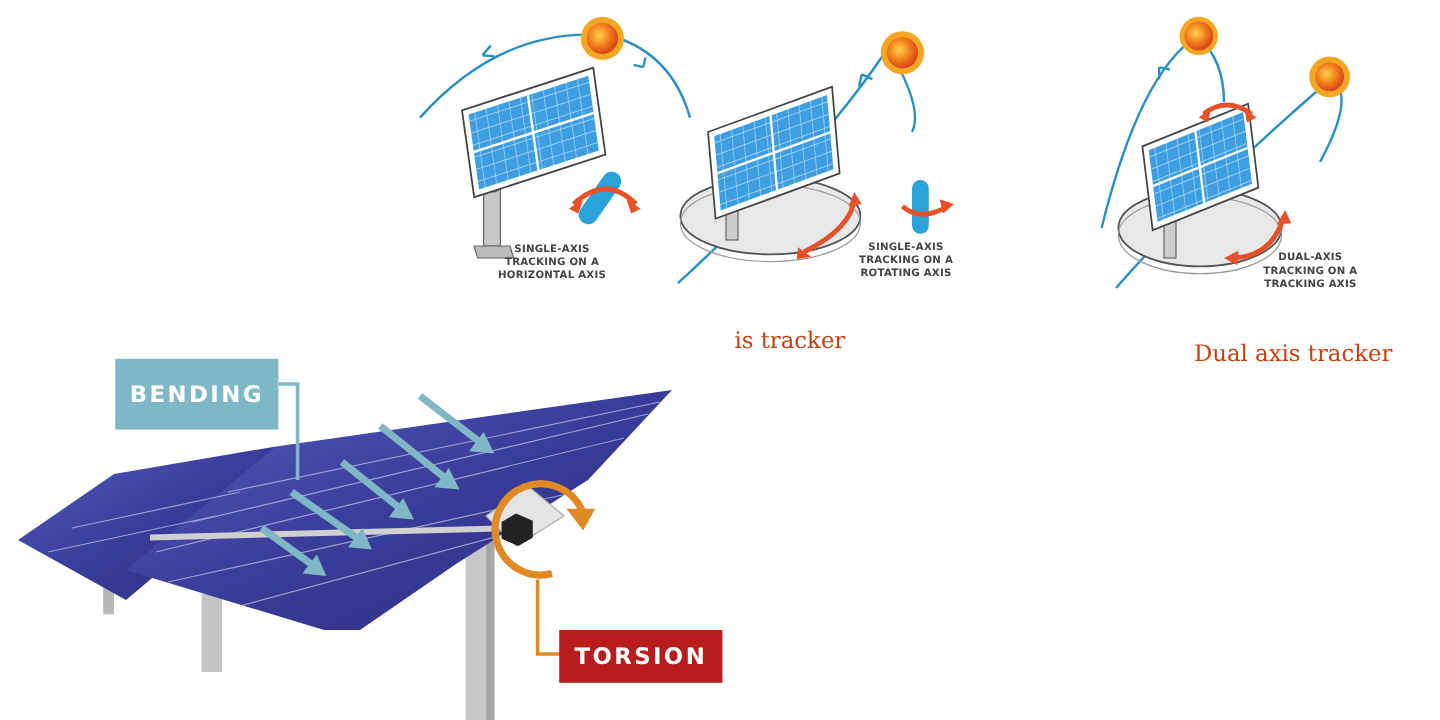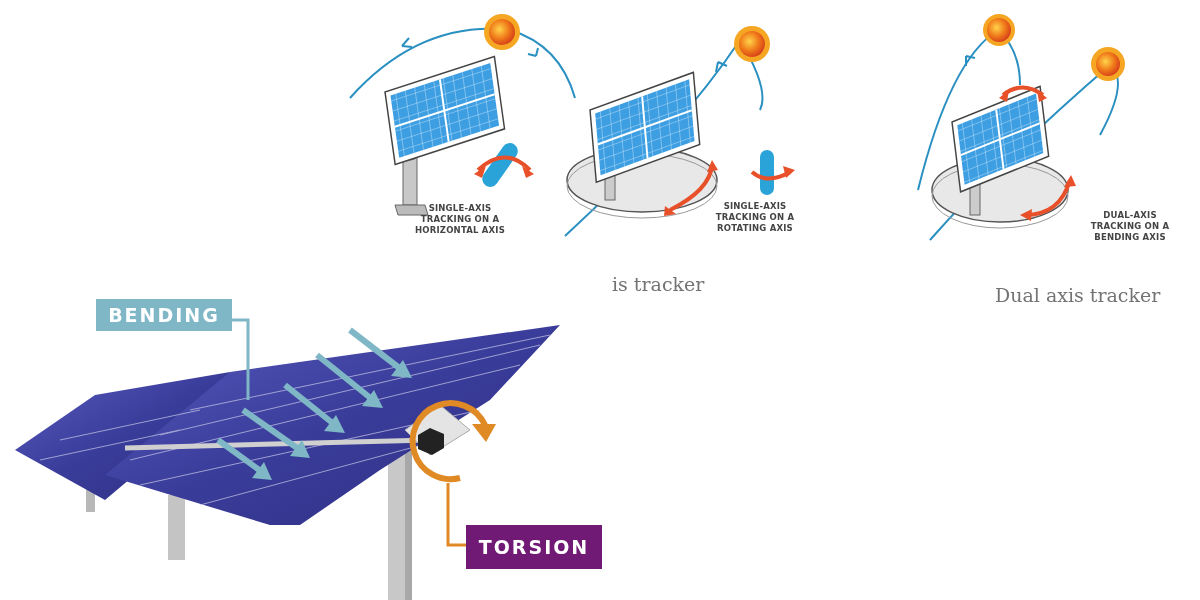--- a/index.html
+++ b/index.html
@@ -1,19 +1,19 @@
 <!DOCTYPE html>
 <html><head>
 <meta charset="utf-8">
 <style>
   html,body{margin:0;padding:0;background:#ffffff;}
   body{width:1200px;height:600px;position:relative;overflow:hidden;font-family:"Liberation Sans",sans-serif;}
   .layer{position:absolute;left:0;top:0;width:1200px;height:600px;}
   .caption-small{position:absolute;font-family:"DejaVu Sans",sans-serif;font-size:8.5px;line-height:11px;font-weight:bold;color:#444;text-align:center;letter-spacing:0.2px;}
-  .caption-serif{position:absolute;font-family:"DejaVu Serif",serif;font-size:19px;color:#737373;}
+  .caption-serif{position:absolute;font-family:"DejaVu Serif",serif;font-size:19px;color:#c2410c;}
   .tag{position:absolute;color:#fff;font-weight:bold;font-family:"DejaVu Sans",sans-serif;letter-spacing:2px;display:flex;align-items:center;justify-content:center;}
 </style>
 </head>
 <body>
 
 <svg class="layer" viewBox="0 0 1200 600">
   <defs>
     <radialGradient id="sunG" cx="0.4" cy="0.4" r="0.6">
       <stop offset="0" stop-color="#ffd34a"></stop>
       <stop offset="0.6" stop-color="#f07a1a"></stop>
@@ -162,23 +162,23 @@
 <div class="caption-small" style="left:390px;top:203px;width:140px;">
   <div>SINGLE-AXIS</div>
   <div>TRACKING ON A</div>
   <div>HORIZONTAL AXIS</div>
 </div>
 <div class="caption-small" style="left:700px;top:201px;width:110px;">
   <div>SINGLE-AXIS</div>
   <div>TRACKING ON A</div>
   <div>ROTATING AXIS</div>
 </div>
-<div class="caption-small" style="left:1080px;top:210px;width:100px;">
+<div class="caption-small" style="left:1042px;top:210px;width:100px;">
   <div>DUAL-AXIS</div>
   <div>TRACKING ON A</div>
-  <div>BENDING AXIS</div>
+  <div>TRACKING AXIS</div>
 </div>
 
 <div class="caption-serif" style="left:612px;top:273px;">is tracker</div>
 <div class="caption-serif" style="left:995px;top:284px;">Dual axis tracker</div>
 
-<div class="tag" style="left:96px;top:299px;width:136px;height:32px;background:#7fb7c6;font-size:19px;">BENDING</div>
-<div class="tag" style="left:466px;top:525px;width:136px;height:44px;background:#701a75;font-size:19px;">TORSION</div>
+<div class="tag" style="left:96px;top:299px;width:136px;height:59px;background:#7fb7c6;font-size:19px;">BENDING</div>
+<div class="tag" style="left:466px;top:525px;width:136px;height:44px;background:#b91c1c;font-size:19px;">TORSION</div>
 
 </body></html>

